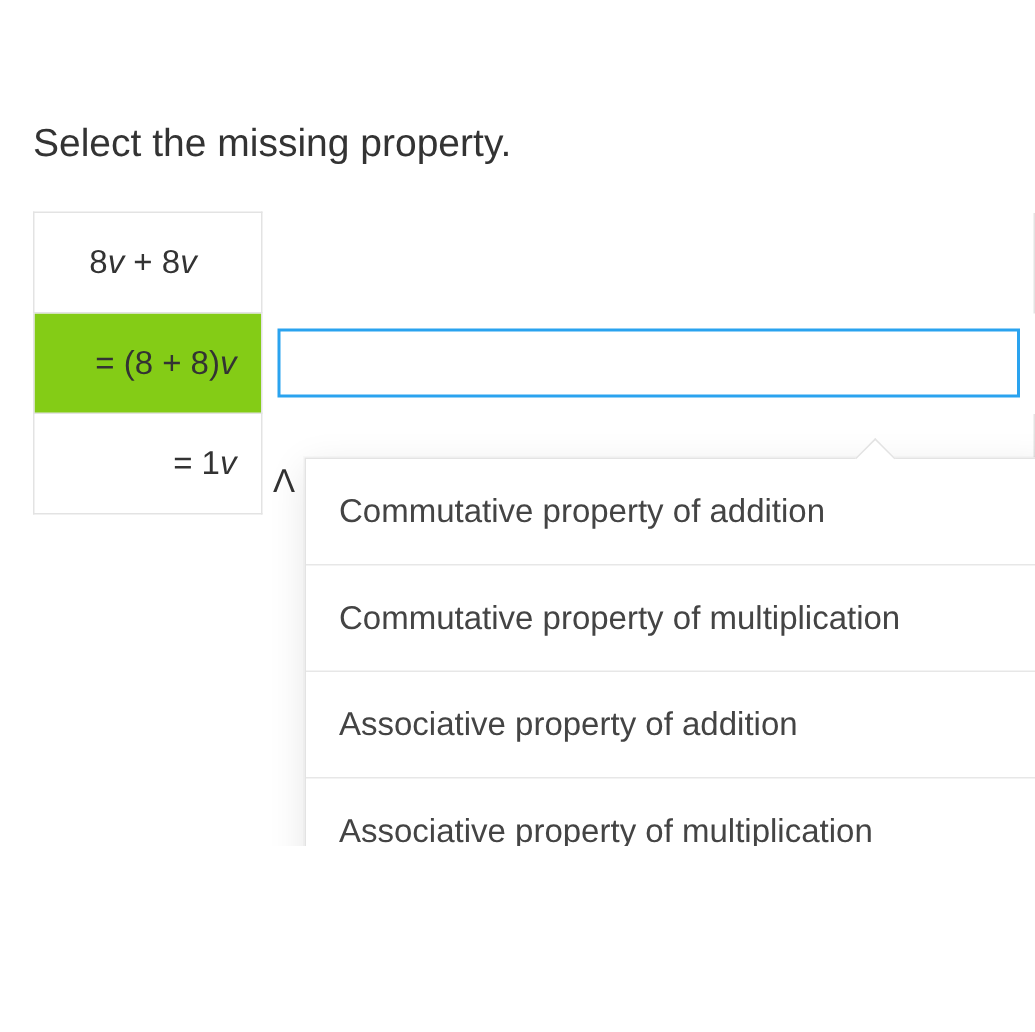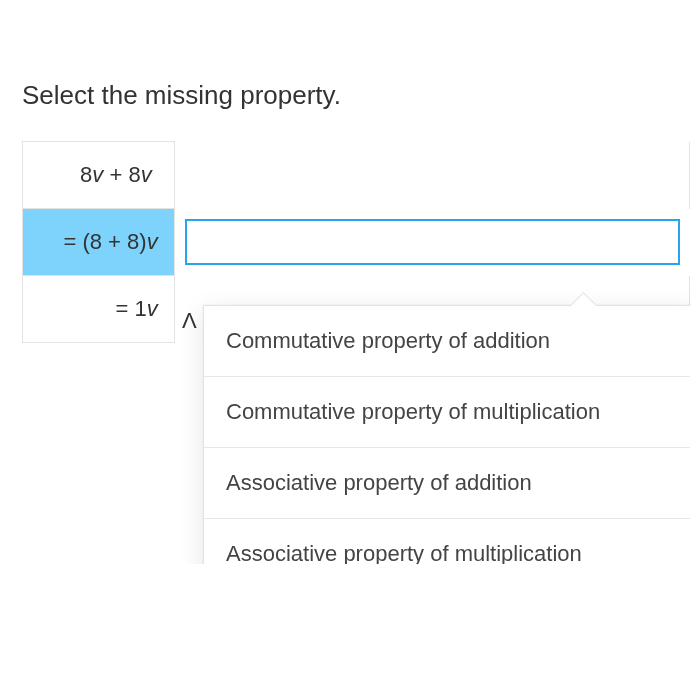--- a/index.html
+++ b/index.html
@@ -29,23 +29,23 @@
     border: 1px solid #e3e3e3;
     font-size: 22px;
     color: #333;
     padding: 0;
     height: 67px;
     vertical-align: middle;
   }
   .expr-col { width: 160px; }
   .reason-col { width: 560px; }
   .expr-inner { padding: 0 16px; text-align: right; }
-  .expr-inner.first { text-align: right; padding-right: 22px; }
+  .expr-inner.first { text-align: center; padding-right: 22px; }
   .reason-inner { padding: 0 10px; display:flex; align-items:center; height:100%; }
-  .highlight-row .expr-cell { background: #7dd3fc; }
+  .highlight-row .expr-cell { background: #84cc16; }
   .highlight-row .reason-cell { background: #fff; }
 
   .answer-input {
     width: 100%;
     height: 46px;
     border: 2px solid #2aa3ef;
     background: #fff;
     font-size: 20px;
     padding: 0 10px;
     outline: none;

